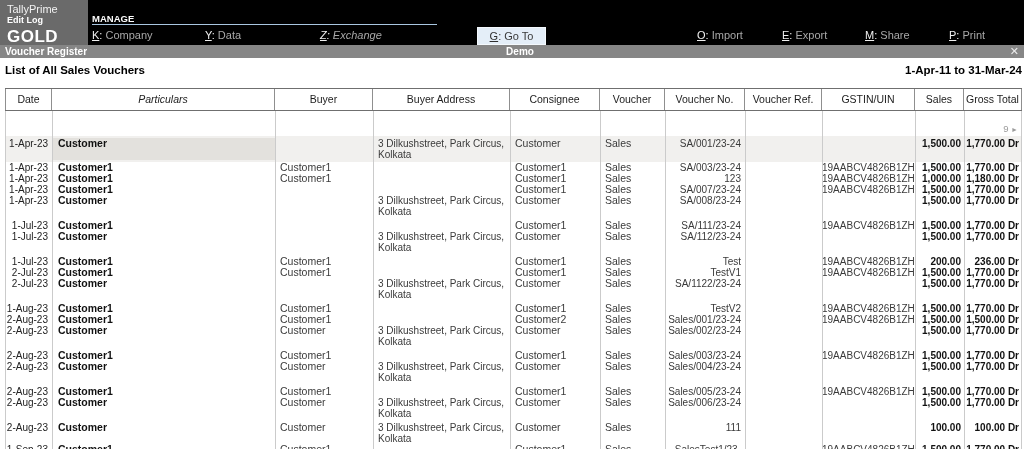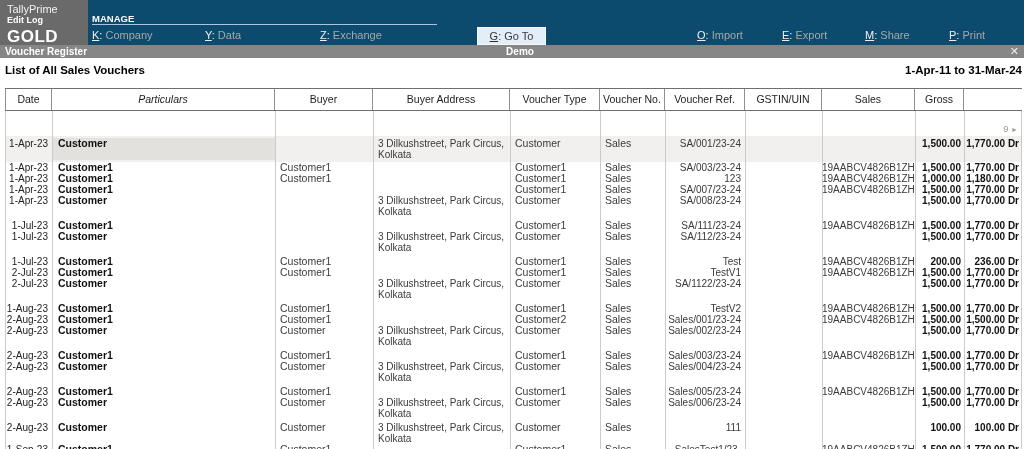--- a/index.html
+++ b/index.html
@@ -1,31 +1,31 @@
 <!DOCTYPE html>
 <html><head>
 <meta charset="utf-8">
 <style>
   * { margin:0; padding:0; box-sizing:border-box; }
   html,body { width:1024px; height:449px; overflow:hidden; }
   body { font-family:"Liberation Sans","DejaVu Sans",sans-serif; background:#ffffff; position:relative; }
 
   
-  .topbar { position:absolute; left:0; top:0; width:1024px; height:45px; background:#0c4a6e;padding-left:44px; }
+  .topbar { position:absolute; left:0; top:0; width:1024px; height:45px; background:#000000;padding-left:44px; }
   .brandbox { position:absolute; left:0; top:0; width:88px; height:45px; background:#6a6a6a; padding:3px 0 0 7px; }
   .brand { font-size:11px; color:#f2f2f2; line-height:12px; }
   .editlog { font-size:9px; font-weight:bold; color:#ffffff; line-height:10px; }
   .edition { font-size:17px; font-weight:bold; color:#ffffff; letter-spacing:0.5px; line-height:19px; margin-top:2px; }
   .manage-label { position:absolute; left:92px; top:13px; font-size:9.5px; font-weight:bold; color:#fdfdfd; }
   .manage-underline { position:absolute; left:92px; top:24px; width:345px; height:1px; background:#a9c6e0; }
   .mi { position:absolute; top:29px; font-size:11px; white-space:nowrap; cursor:pointer; }
   .mi .key { color:#f0f0f0; text-decoration:underline; }
   .mi .colon { color:#f0f0f0; }
   .mi .lbl { color:#a8a8a8; }
-  .mi-k { left:92px; } .mi-y { left:205px; } .mi-z { left:320px; }
+  .mi-k { left:92px; } .mi-y { left:205px; } .mi-z { left:320px;font-style:italic; }
   .mi-o { left:697px; } .mi-e { left:782px; } .mi-m { left:865px; } .mi-p { left:949px; }
   .goto-btn { position:absolute; left:477px; top:27px; width:69px; height:18px; background:#e4eef8; border:1px solid #f4f9fd;
               font-size:11px; text-align:center; line-height:16px; color:#3a3a3a; cursor:pointer; }
   .goto-btn .key { color:#2f2f2f; text-decoration:underline; }
 
   
   .titlebar { position:absolute; left:0; top:45px; width:1024px; height:13px; background:#868686; }
   .titlebar .left-title { position:absolute; left:5px; top:1px; font-size:10px; font-weight:bold; color:#ffffff; }
   .titlebar .center-title { position:absolute; left:8px; top:1px; width:1024px; text-align:center; font-size:10px; font-weight:bold; color:#ffffff; }
   .titlebar .close { position:absolute; right:5px; top:0px; font-size:11px; font-weight:bold; color:#ececec; cursor:pointer; line-height:13px; }
@@ -97,20 +97,21 @@
 
 <div class="report-heading">List of All Sales Vouchers</div>
 <div class="report-period">1-Apr-11 to 31-Mar-24</div>
 
 <div class="table-wrap">
   <div class="thead grid-row">
     <div class="th">Date</div>
     <div class="th italic">Particulars</div>
     <div class="th">Buyer</div>
     <div class="th">Buyer Address</div>
+    <div class="th">Consignee</div>
     <div class="th">Voucher Type</div>
     <div class="th">Voucher No.</div>
     <div class="th">Voucher Ref. No.</div>
     <div class="th">GSTIN/UIN</div>
     <div class="th">Sales</div>
     <div class="th">Gross Total</div>
   </div>
 
   <div class="tbody">
     <div class="vline" style="left:0px"></div>

